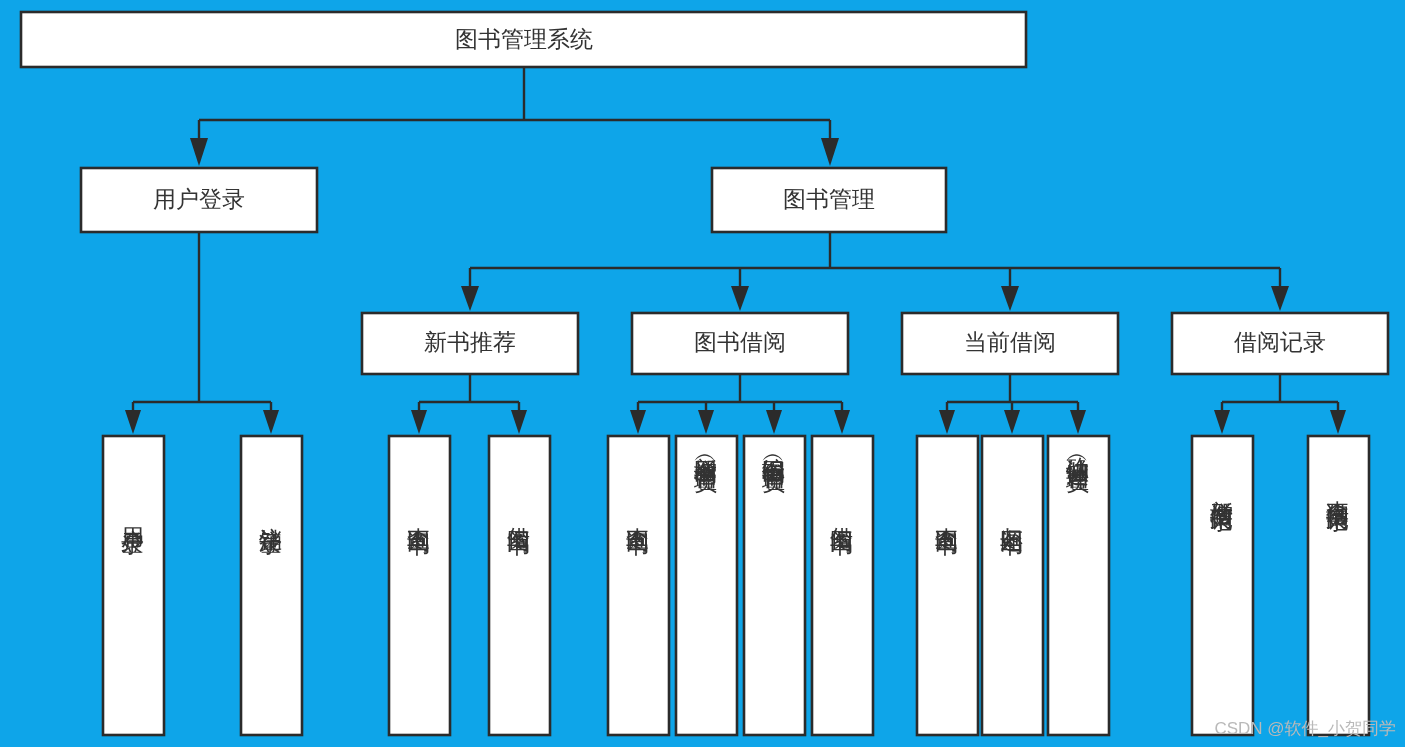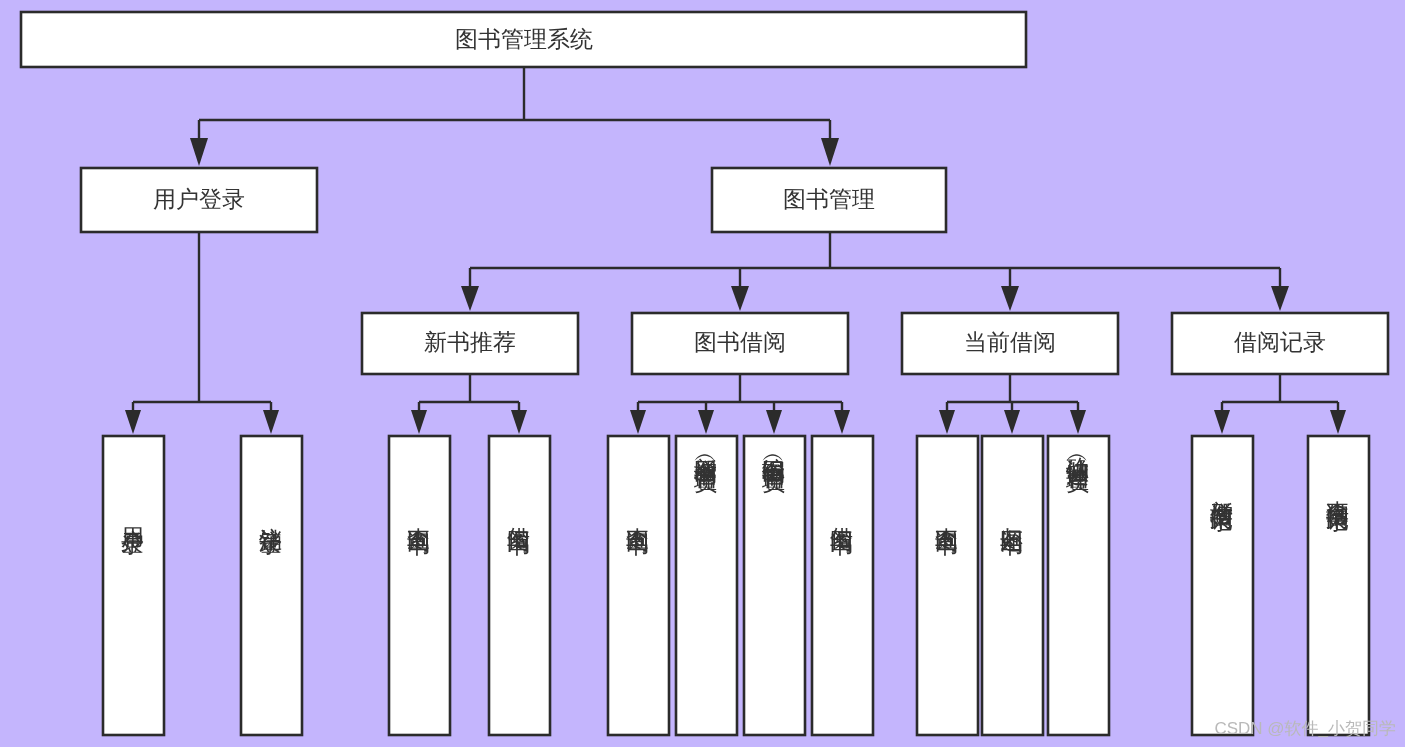--- a/index.html
+++ b/index.html
@@ -8,21 +8,21 @@
     padding: 0;
     background: #ffffff;
   }
   body {
     font-family: "Liberation Sans", "DejaVu Sans", sans-serif;
   }
   #diagram-root {
     position: relative;
     width: 1405px;
     height: 747px;
-    background: #c4b5fd;
+    background: #0ea5e9;
     overflow: hidden;
   }
   svg#flowchart {
     display: block;
     width: 1405px;
     height: 747px;
   }
   .node-rect {
     fill: #ffffff;
     stroke: #2b2b2b;

